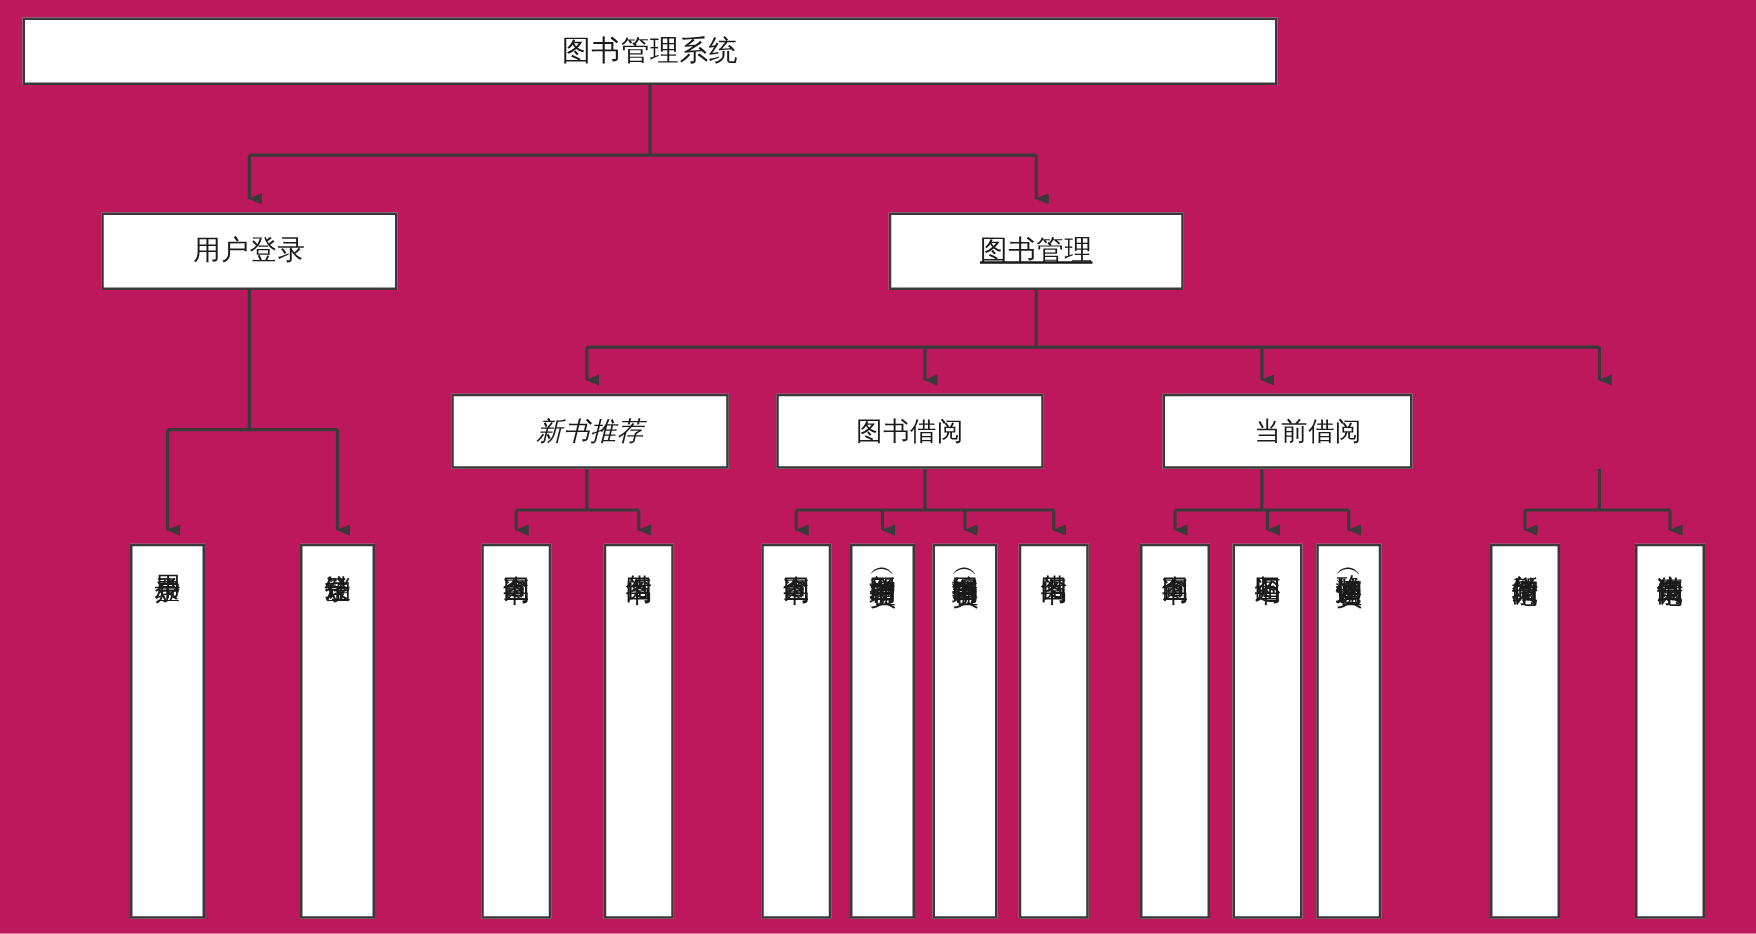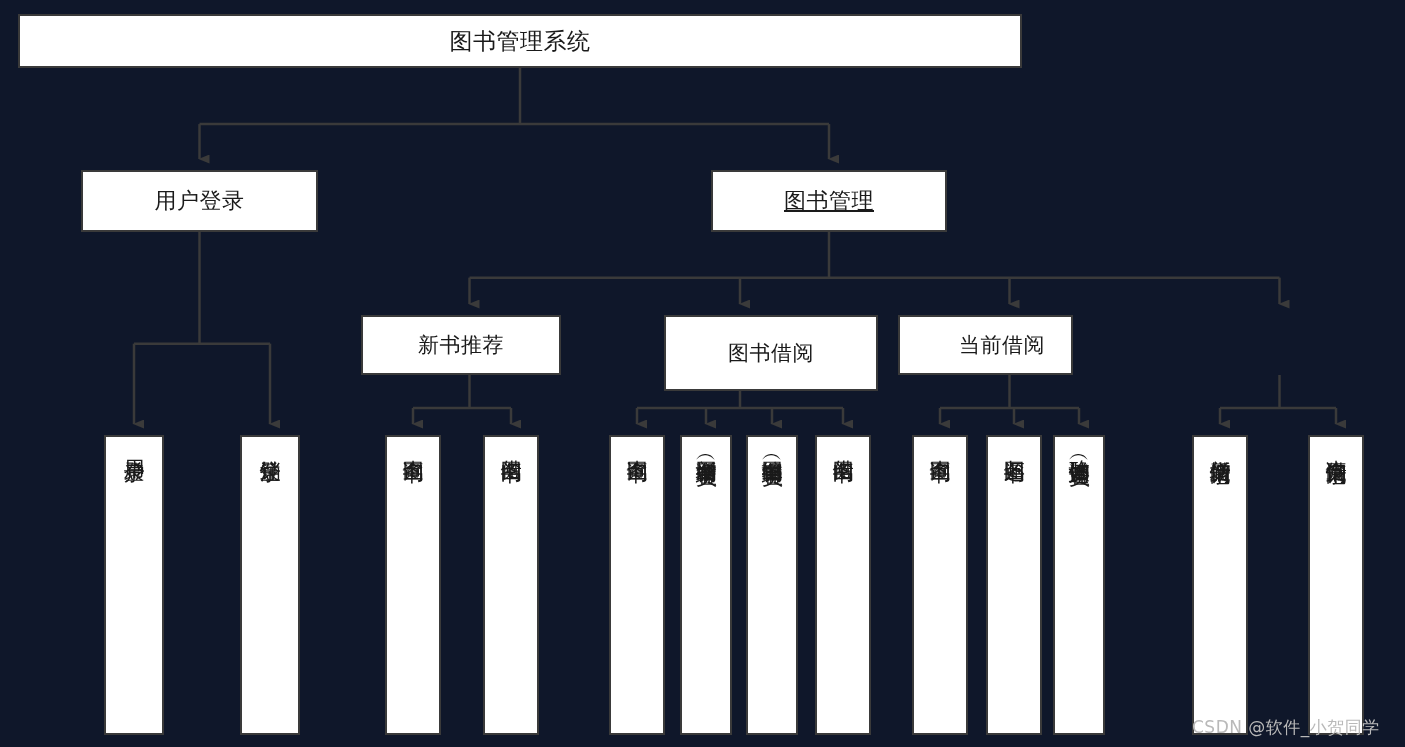--- a/index.html
+++ b/index.html
@@ -8,21 +8,21 @@
     padding: 0;
     background: #ffffff;
   }
   body {
     font-family: "DejaVu Sans", "Liberation Sans", sans-serif;
   }
   #canvas {
     position: relative;
     width: 1405px;
     height: 747px;
-    background: #0f172a;
+    background: #be185d;
     overflow: hidden;
   }
   #edges {
     position: absolute;
     left: 0;
     top: 0;
     width: 1405px;
     height: 747px;
     pointer-events: none;
   }
@@ -124,27 +124,27 @@
 
   <div class="node horiz root tall" style="left: 18px; top: 14px; width: 1004px; height: 54px;">
       <span class="lbl">图书管理系统</span>
     </div>
     <div class="node horiz lvl2" style="left: 81px; top: 170px; width: 237px; height: 62px;">
       <span class="lbl">用户登录</span>
     </div>
     <div class="node horiz lvl2" style="left: 711px; top: 170px; width: 236px; height: 62px; text-decoration: underline;">
       <span class="lbl">图书管理</span>
     </div>
-    <div class="node horiz lvl3" style="left: 361px; top: 315px; width: 200px; height: 60px;">
+    <div class="node horiz lvl3" style="left: 361px; top: 315px; width: 222px; height: 60px; font-style: italic;">
       <span class="lbl">新书推荐</span>
     </div>
-    <div class="node horiz lvl3" style="left: 664px; top: 315px; width: 214px; height: 76px;">
+    <div class="node horiz lvl3" style="left: 621px; top: 315px; width: 214px; height: 60px;">
       <span class="lbl">图书借阅</span>
     </div>
-    <div class="node horiz lvl3" style="left: 898px; top: 315px; width: 175px; height: 60px; padding-left: 33px;">
+    <div class="node horiz lvl3" style="left: 930px; top: 315px; width: 200px; height: 60px; padding-left: 33px;">
       <span class="lbl">当前借阅</span>
     </div>
     <div class="node vert lvl4" style="left: 104px; top: 435px; width: 60px; height: 300px;">
       <span class="lbl">用户登录</span>
     </div>
     <div class="node vert lvl4" style="left: 240px; top: 435px; width: 60px; height: 300px;">
       <span class="lbl">注销登录</span>
     </div>
     <div class="node vert lvl4" style="left: 385px; top: 435px; width: 56px; height: 300px;">
       <span class="lbl">查询图书</span>
@@ -172,14 +172,13 @@
     </div>
     <div class="node vert lvl4 tall" style="left: 1053px; top: 435px; width: 52px; height: 300px;">
       <span class="lbl">确认归还（管理员）</span>
     </div>
     <div class="node vert lvl4 tall" style="left: 1192px; top: 435px; width: 56px; height: 300px;">
       <span class="lbl">新增借阅记录</span>
     </div>
     <div class="node vert lvl4 tall" style="left: 1308px; top: 435px; width: 56px; height: 300px;">
       <span class="lbl">查询借阅记录</span>
     </div>
-    <div class="watermark" style="left:1192px; top:716px;">CSDN @软件_小贺同学</div>
 </div>
 
 </body></html>

